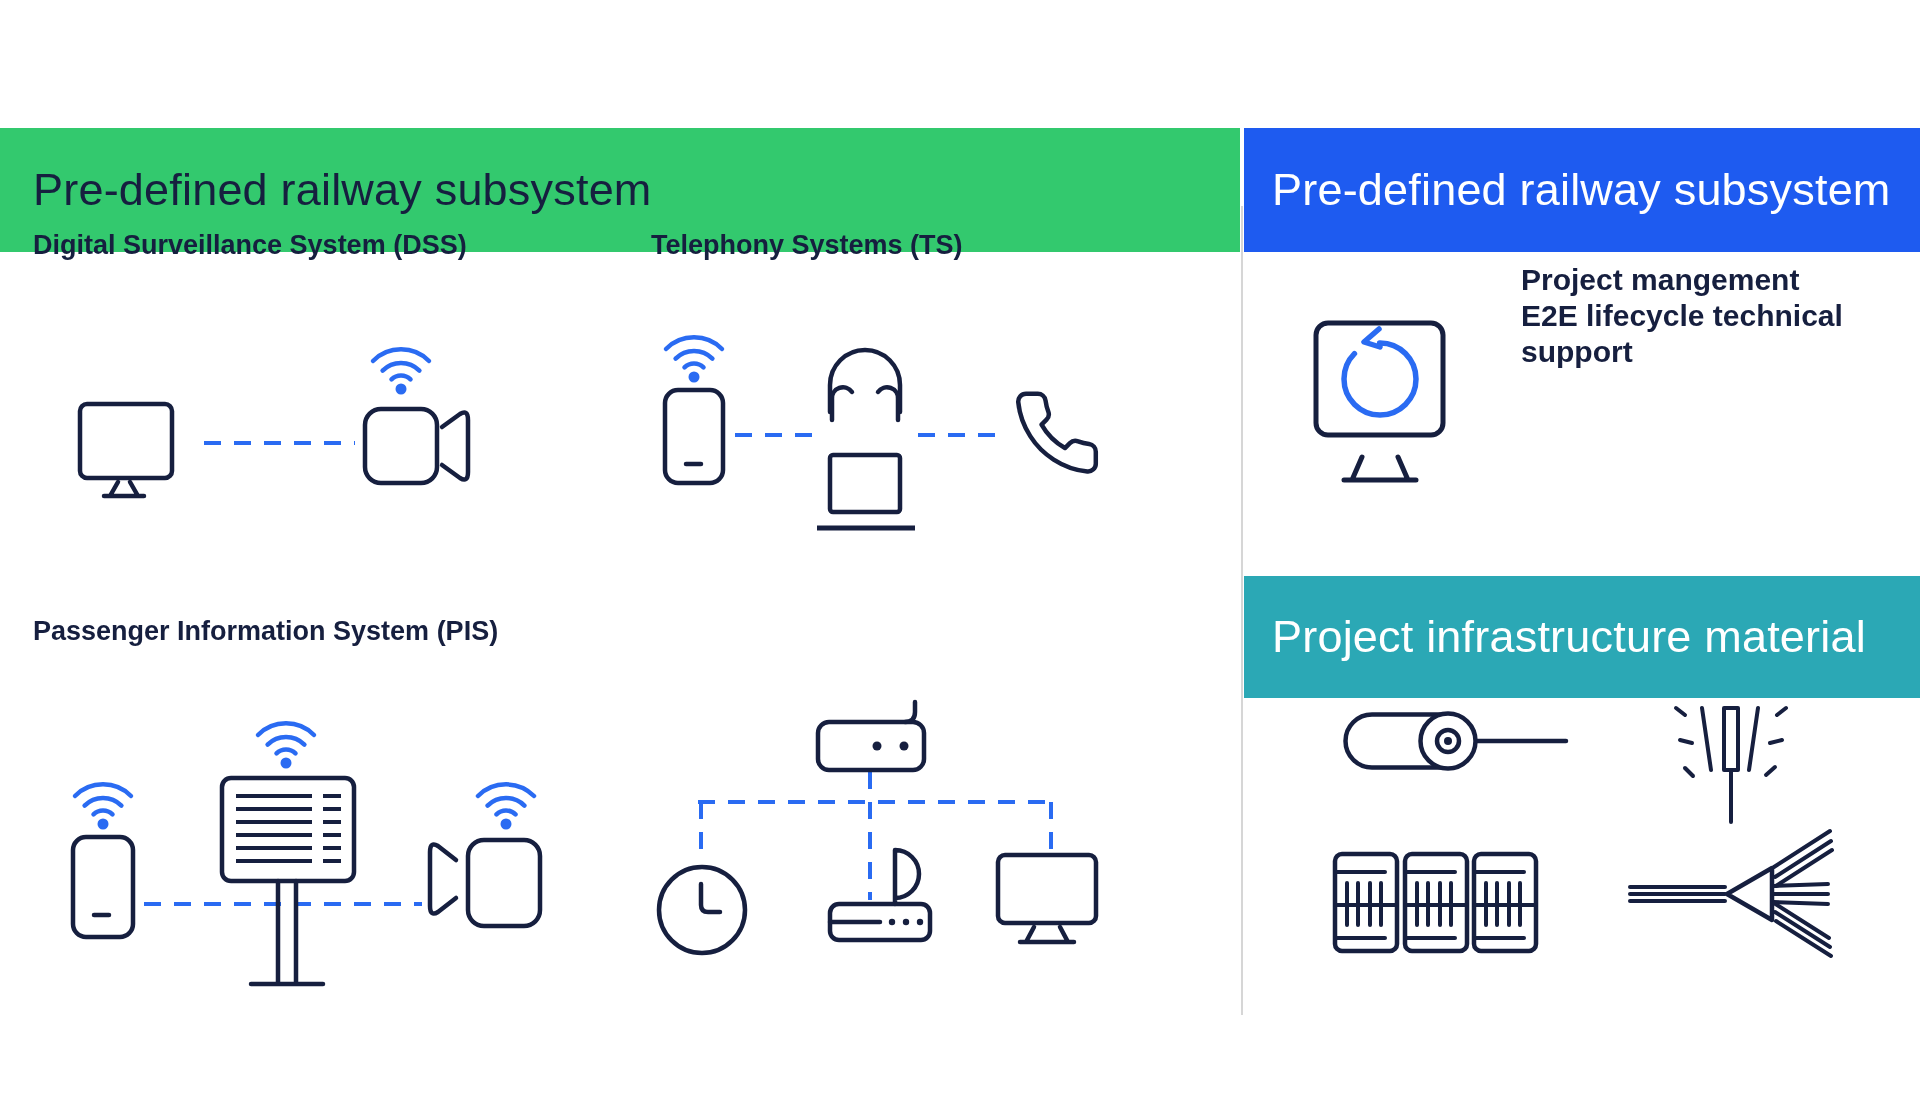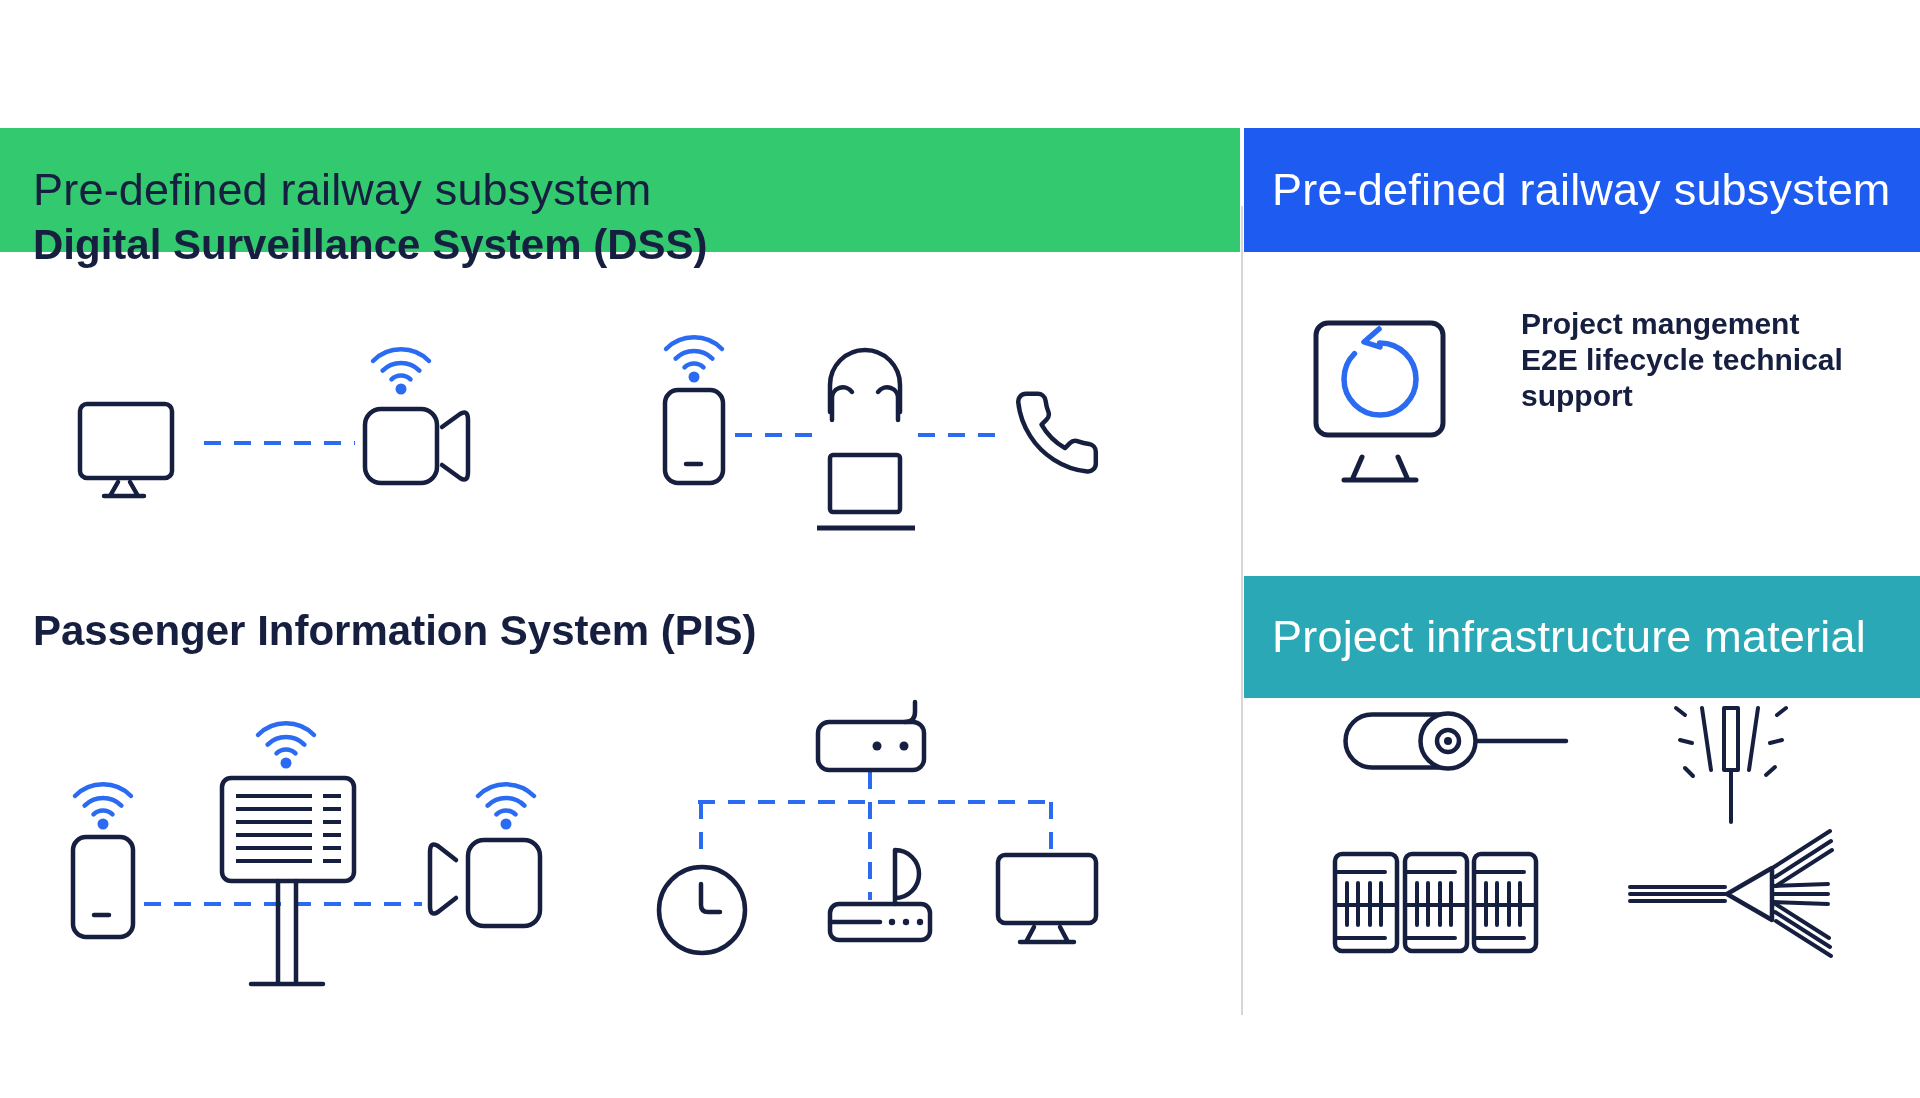--- a/index.html
+++ b/index.html
@@ -7,22 +7,22 @@
     position:relative;width:1920px;height:1098px;background:var(--bg,#fff);
     font-family:"Liberation Sans", sans-serif;overflow:hidden;
   }
   .abs{position:absolute;}
   .band{display:flex;align-items:center;margin-top:46px;}
   .band-title{font-size:45px;font-weight:400;letter-spacing:.2px;}
   #header-left{left:0;top:82px;width:1240px;height:124px;background:var(--green);color:var(--navy);padding-left:33px;box-sizing:border-box;}
   #header-right{left:1244px;top:82px;width:676px;height:124px;background:var(--blue);color:#fff;padding-left:28px;box-sizing:border-box;}
   #header-passive{left:1244px;top:530px;width:676px;height:122px;background:var(--teal);color:#fff;padding-left:28px;box-sizing:border-box;}
   #divider{left:1241px;top:206px;width:2px;height:809px;background:var(--divider);}
-  .sys-label{font-size:42px;font-weight:700;color:var(--navy);line-height:38px;}
-  #svc-text{left:1521px;top:262px;width:380px;font-size:30px;font-weight:700;color:var(--navy);line-height:36px;margin-top:44px;}
+  .sys-label{font-size:27px;font-weight:700;color:var(--navy);line-height:38px;}
+  #svc-text{left:1521px;top:262px;width:380px;font-size:30px;font-weight:700;color:var(--navy);line-height:36px;}
   svg .ln{fill:none;stroke:var(--navy);stroke-width:4.5;stroke-linecap:round;stroke-linejoin:round;}
   svg .ln4{stroke-width:4;}
   svg .ln5{stroke-width:5;}
   svg .bl{fill:none;stroke:var(--link);stroke-width:4.5;stroke-linecap:round;stroke-linejoin:round;}
   svg .dash{fill:none;stroke:var(--link);stroke-width:4;stroke-dasharray:17 13;stroke-linecap:butt;}
   svg .fb{fill:var(--link);stroke:none;}
   svg .fn{fill:var(--navy);stroke:none;}
   svg .fw{fill:#ffffff;}
 </style>
 </head>
@@ -47,20 +47,21 @@
   <div id="header-right" class="abs band">
     <span class="band-title">Pre-defined railway subsystem</span>
   </div>
   <div id="header-passive" class="abs band">
     <span class="band-title">Project infrastructure material</span>
   </div>
 
   <div id="divider" class="abs"></div>
 
   <div class="abs sys-label" style="left:33px;top:226px;">Digital Surveillance System (DSS)</div>
+  <div class="abs sys-label" style="left:651px;top:226px;">Telephony Systems (TS)</div>
   <div class="abs sys-label" style="left:33px;top:612px;">Passenger Information System (PIS)</div>
 
   <svg class="abs" style="left:60px;top:330px;" width="430" height="200" viewBox="0 0 430 200">
     <g>
       <rect class="ln" x="20" y="74" width="92" height="74" rx="7"></rect>
       <path class="ln" d="M58 152 L50 166 M70 152 L78 166 M44 166 H84"></path>
     </g>
     <line class="dash" x1="144" y1="113" x2="295" y2="113"></line>
     <g>
       <rect class="ln" x="305" y="79" width="72" height="74" rx="16"></rect>

